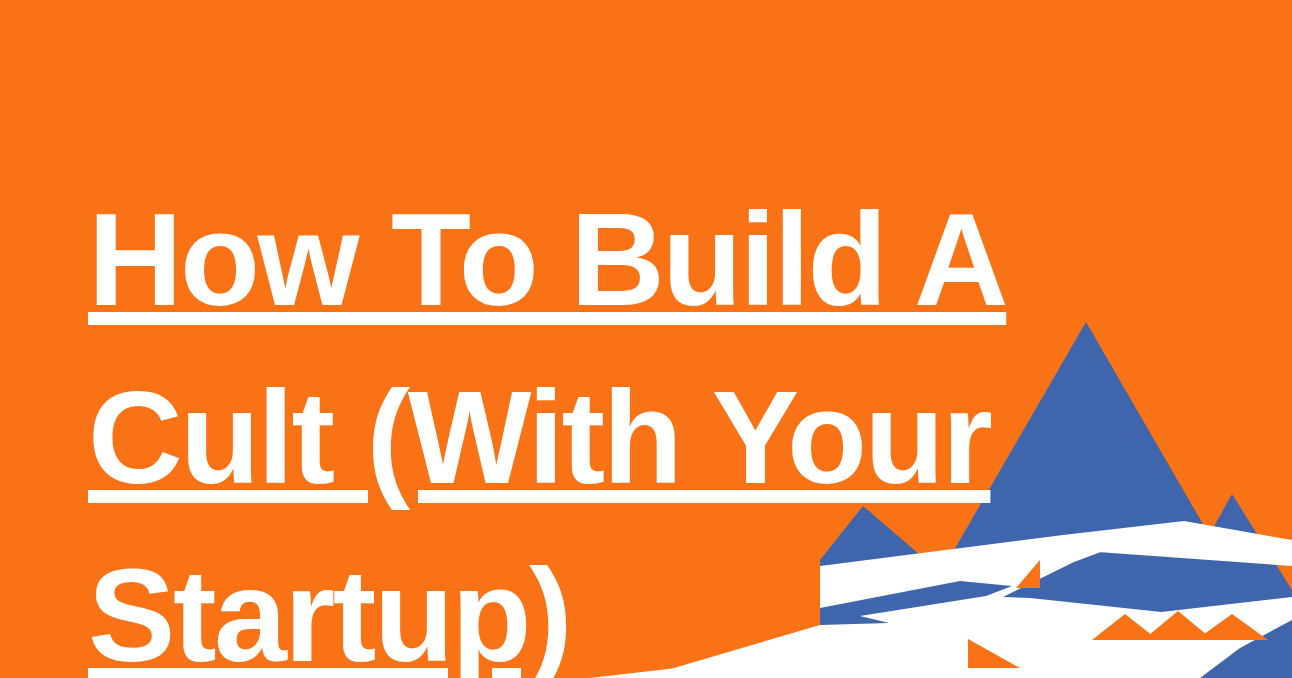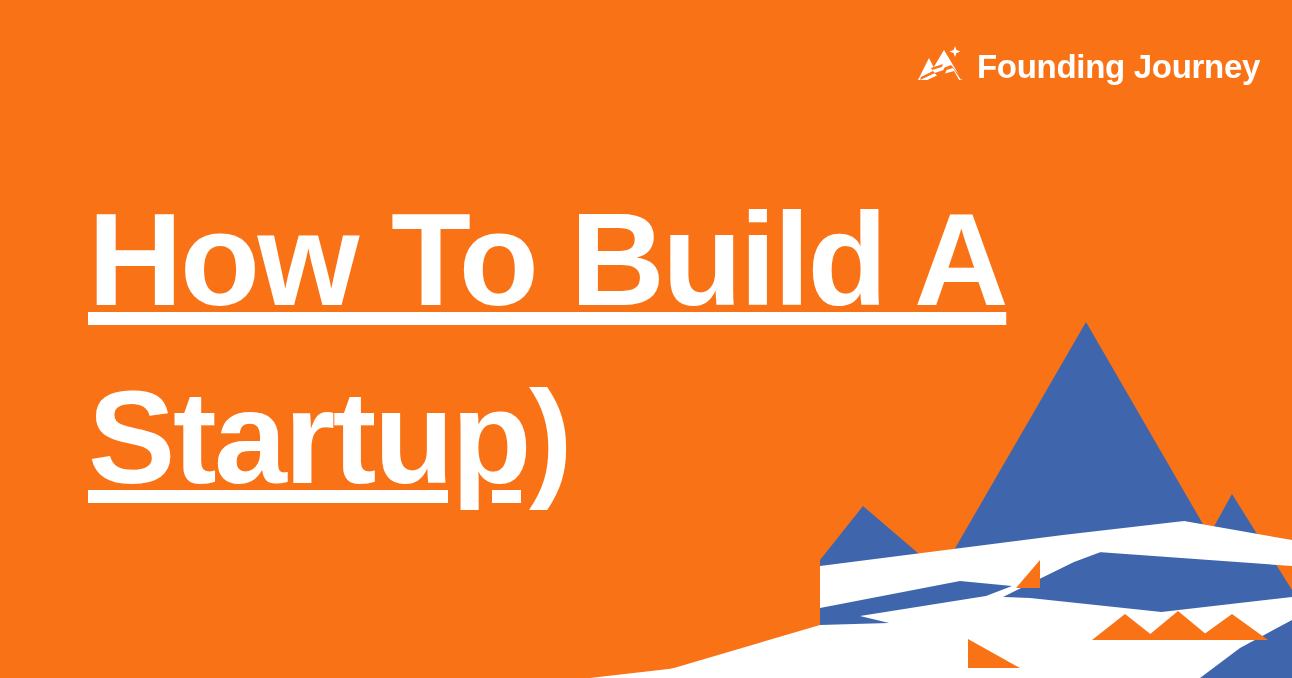--- a/index.html
+++ b/index.html
@@ -99,36 +99,20 @@
 
     <polygon points="968,639 968,668 1020,668" fill="#f97316"></polygon>
 
     <g>
       <polygon points="1125,614 1158,640 1092,640" fill="#f97316"></polygon>
       <polygon points="1178,611 1213,640 1143,640" fill="#f97316"></polygon>
       <polygon points="1232,614 1268,640 1196,640" fill="#f97316"></polygon>
     </g>
   </svg>
 
-  <div id="brand-lockup">
-    <svg class="logo-mark" viewBox="0 0 46 44" aria-hidden="true">
-
-      <polygon points="12,14 23,36 1,36" fill="#ffffff"></polygon>
-
-      <polygon points="27,6 45,36 9,36" fill="#ffffff"></polygon>
-
-      <path d="M4,33 L16,27 L14,24 L26,20 L24,25 L34,21 L44,33 L44,40 L2,40 Z" fill="#f97316"></path>
-
-      <path d="M3,36 L18,29 L15,26 L28,22 L26,27 L36,24 L44,36 Z" fill="#ffffff"></path>
-
-      <path d="M7,37.5 L20,31.5 L17.5,29 L30,25 L28,29.5 L37,27 L43,37.5 Z" fill="#f97316"></path>
-
-      <path d="M38,2 L39.4,6.1 L43.5,7.5 L39.4,8.9 L38,13 L36.6,8.9 L32.5,7.5 L36.6,6.1 Z" fill="#ffffff"></path>
-    </svg>
-    <span class="brand-name">Founding Journey</span>
-  </div>
 
   <h1 id="headline">
     <div class="headline-line">How To Build A</div>
+    <div class="headline-line">Cult (With Your</div>
     <div class="headline-line">Startup)</div>
   </h1>
 
 </div>
 
 </body></html>

